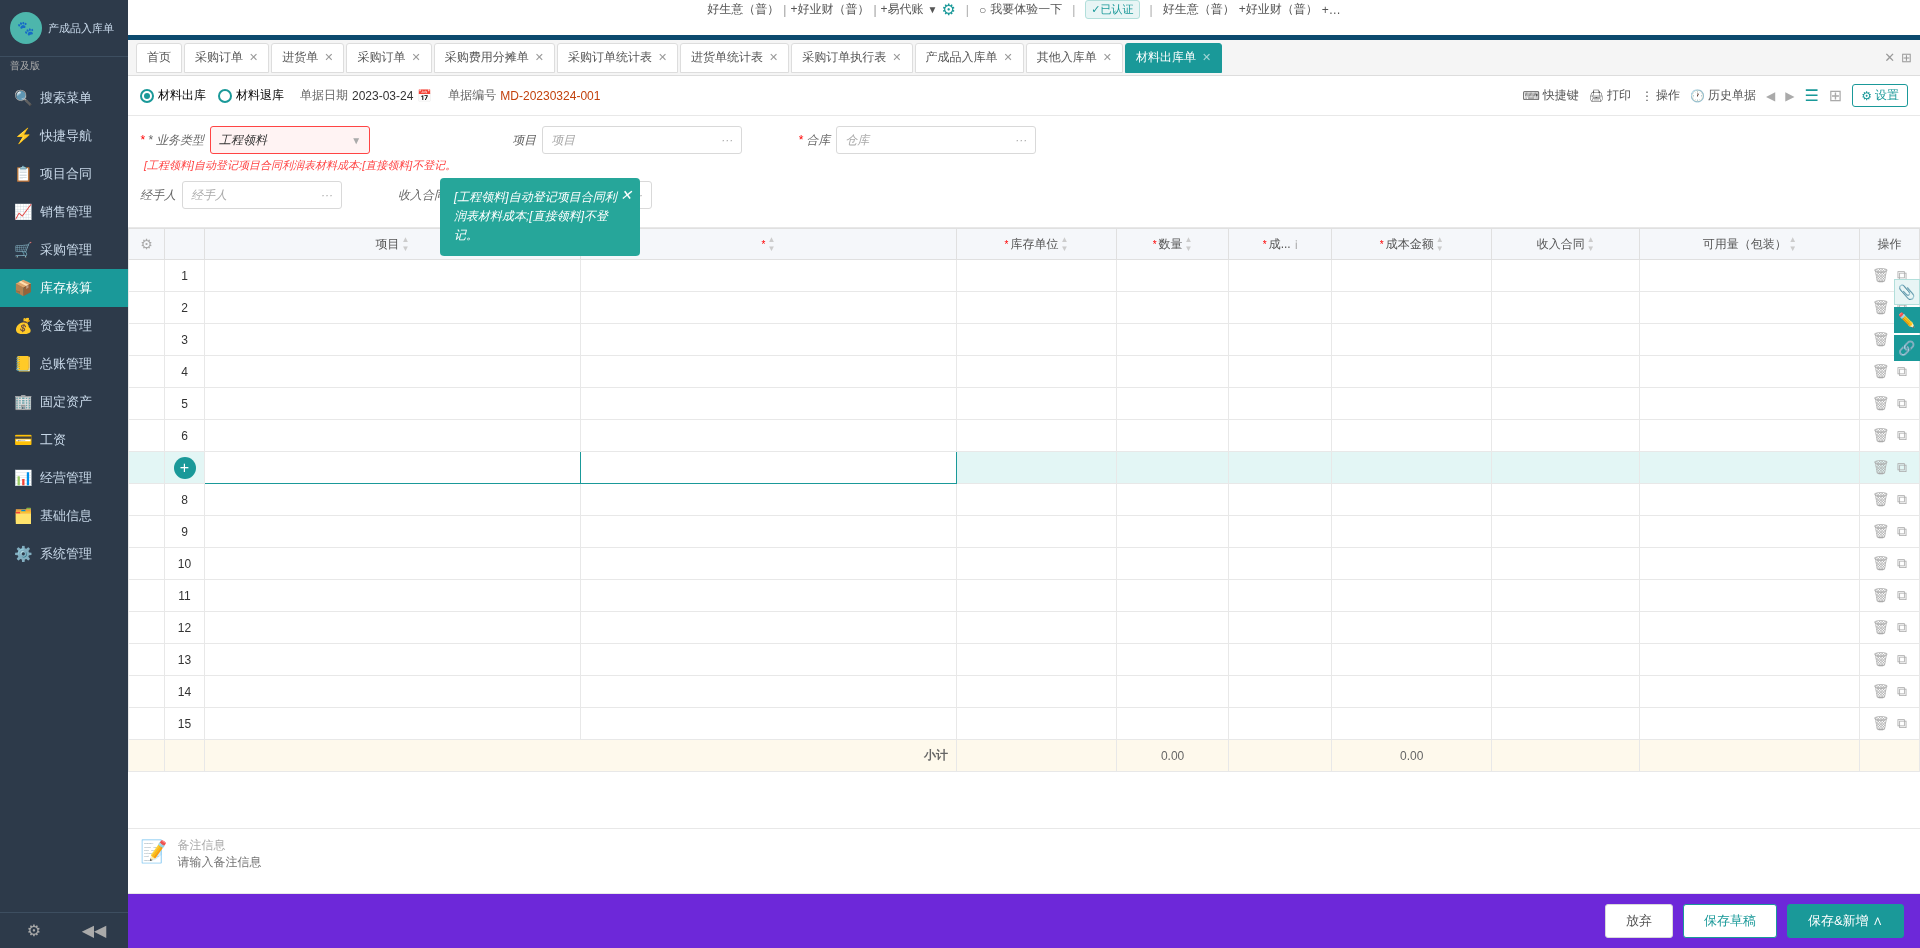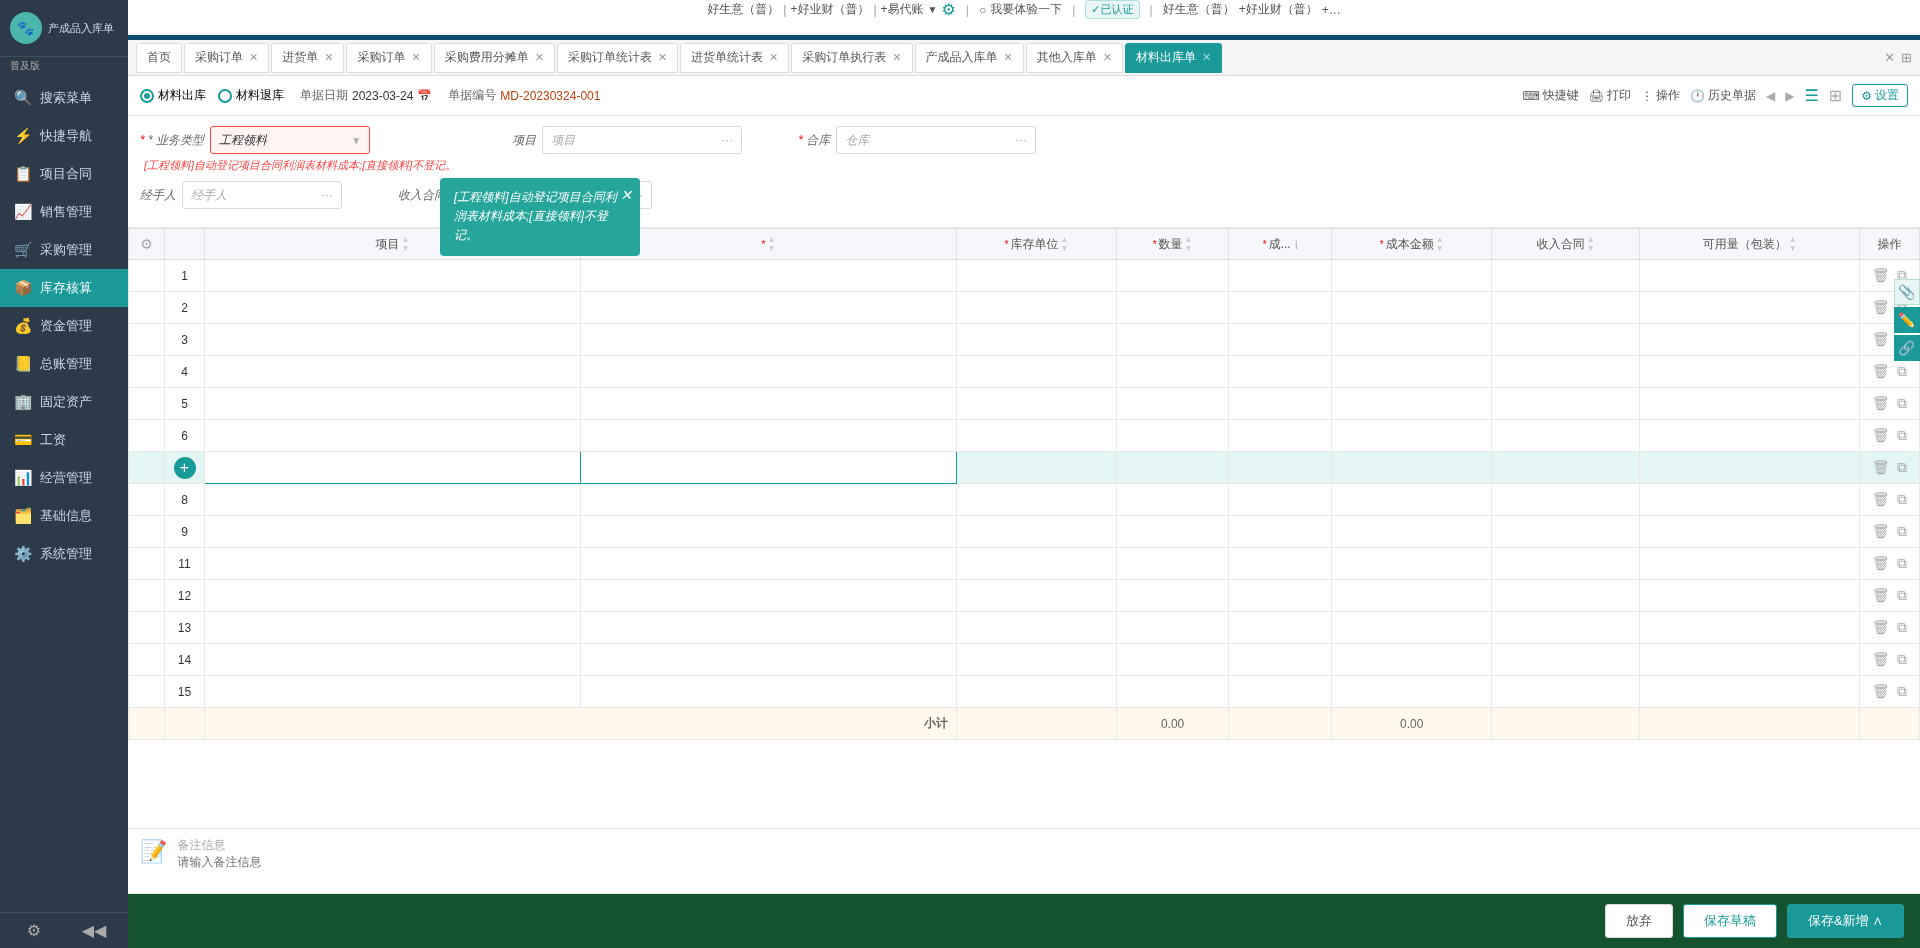--- a/index.html
+++ b/index.html
@@ -85,21 +85,21 @@
     .plus-btn { width: 22px; height: 22px; background: #1a9999; border-radius: 50%; color: #fff; display: flex; align-items: center; justify-content: center; font-size: 16px; cursor: pointer; }
 
     
     .form-footer { border-top: 1px solid #e8e8e8; padding: 8px 12px; display: flex; align-items: flex-start; gap: 10px; }
     .notes-icon { color: #1a9999; font-size: 22px; padding-top: 2px; }
     .notes-area { flex: 1; }
     .notes-label { font-size: 12px; color: #aaa; }
     .notes-input { width: 100%; border: none; outline: none; font-size: 12px; color: #999; resize: none; background: transparent; }
 
     
-    .action-bar { padding: 10px 16px; border-top: 1px solid #e8e8e8; display: flex; justify-content: flex-end; gap: 10px; background: #14532d; }
+    .action-bar { padding: 10px 16px; border-top: 1px solid #e8e8e8; display: flex; justify-content: flex-end; gap: 10px; background: #6d28d9; }
     .btn { padding: 7px 20px; border-radius: 3px; font-size: 13px; cursor: pointer; border: 1px solid; }
     .btn-default { background: #fff; border-color: #d9d9d9; color: #555; }
     .btn-outline { background: #fff; border-color: #1a9999; color: #1a9999; }
     .btn-primary { background: #1a9999; border-color: #1a9999; color: #fff; display: flex; align-items: center; gap: 4px; }
 
     
     .right-float { position: fixed; right: 0; top: 50%; transform: translateY(-50%); display: flex; flex-direction: column; gap: 4px; }
     .right-float-btn { width: 28px; height: 28px; background: #e0f7f4; border: 1px solid #b2dfdb; display: flex; align-items: center; justify-content: center; font-size: 14px; cursor: pointer; color: #1a9999; }
 
     
@@ -589,20 +589,36 @@
       <td></td>
       <td></td>
       <td></td>
       <td class="col-ops">
         <button class="op-btn">🗑</button>
         <button class="op-btn op-copy">⧉</button>
       </td>
             </tr>
             <tr>
       <td class="col-settings"></td>
+      <td class="row-num">10</td>
+      <td></td>
+      <td></td>
+      <td></td>
+      <td></td>
+      <td></td>
+      <td></td>
+      <td></td>
+      <td></td>
+      <td class="col-ops">
+        <button class="op-btn">🗑</button>
+        <button class="op-btn op-copy">⧉</button>
+      </td>
+            </tr>
+            <tr>
+      <td class="col-settings"></td>
       <td class="row-num">11</td>
       <td></td>
       <td></td>
       <td></td>
       <td></td>
       <td></td>
       <td></td>
       <td></td>
       <td></td>
       <td class="col-ops">

